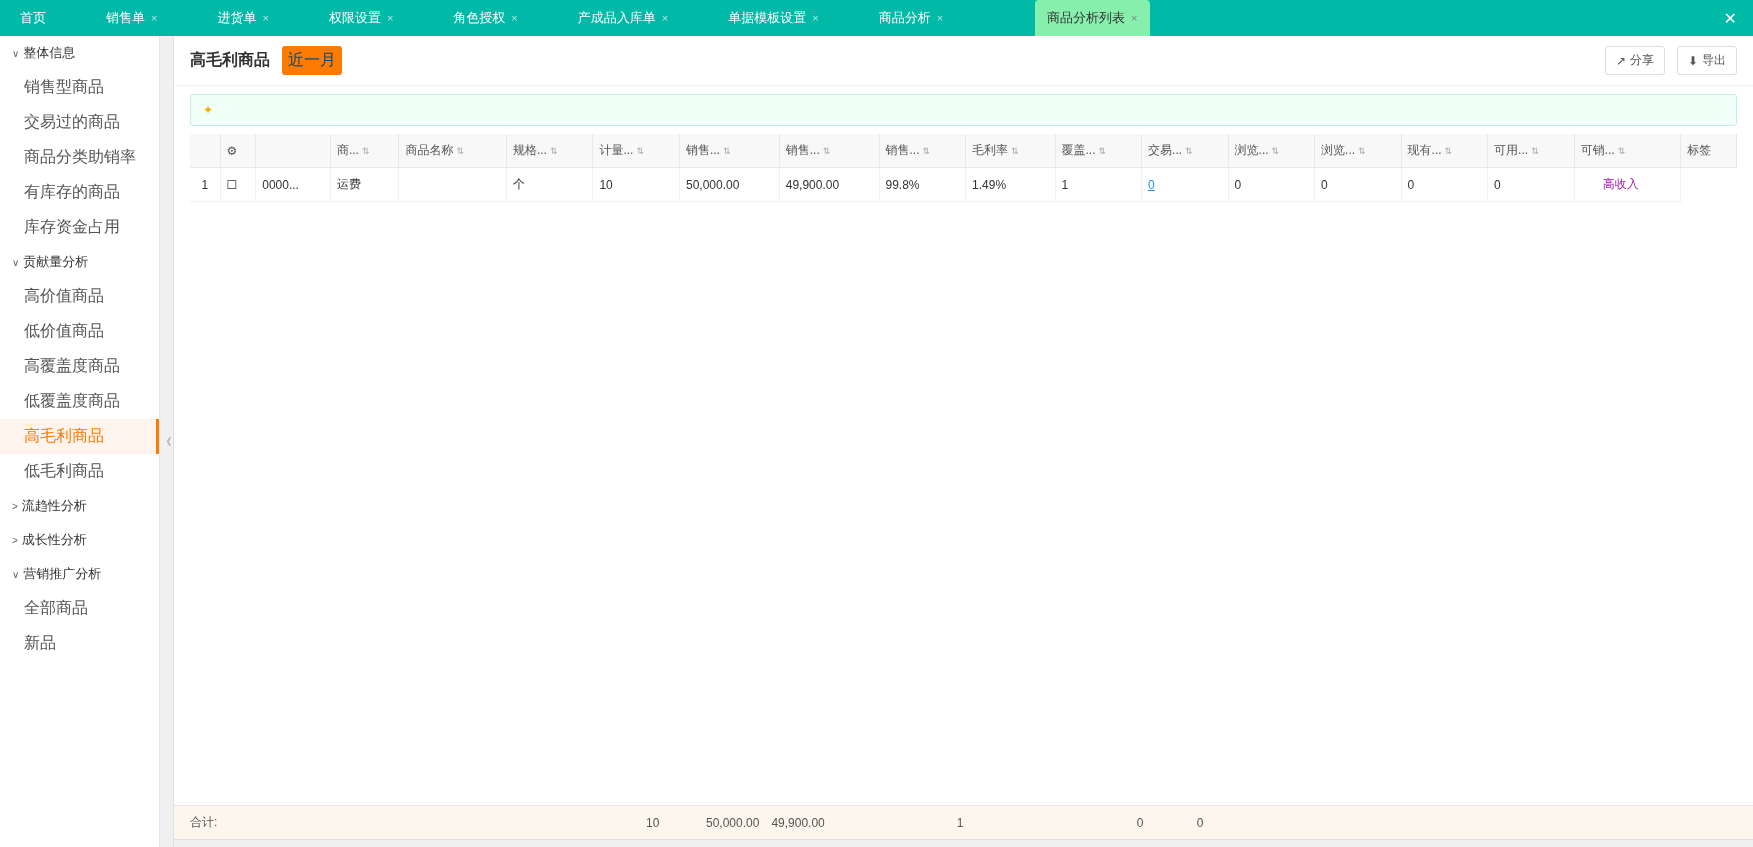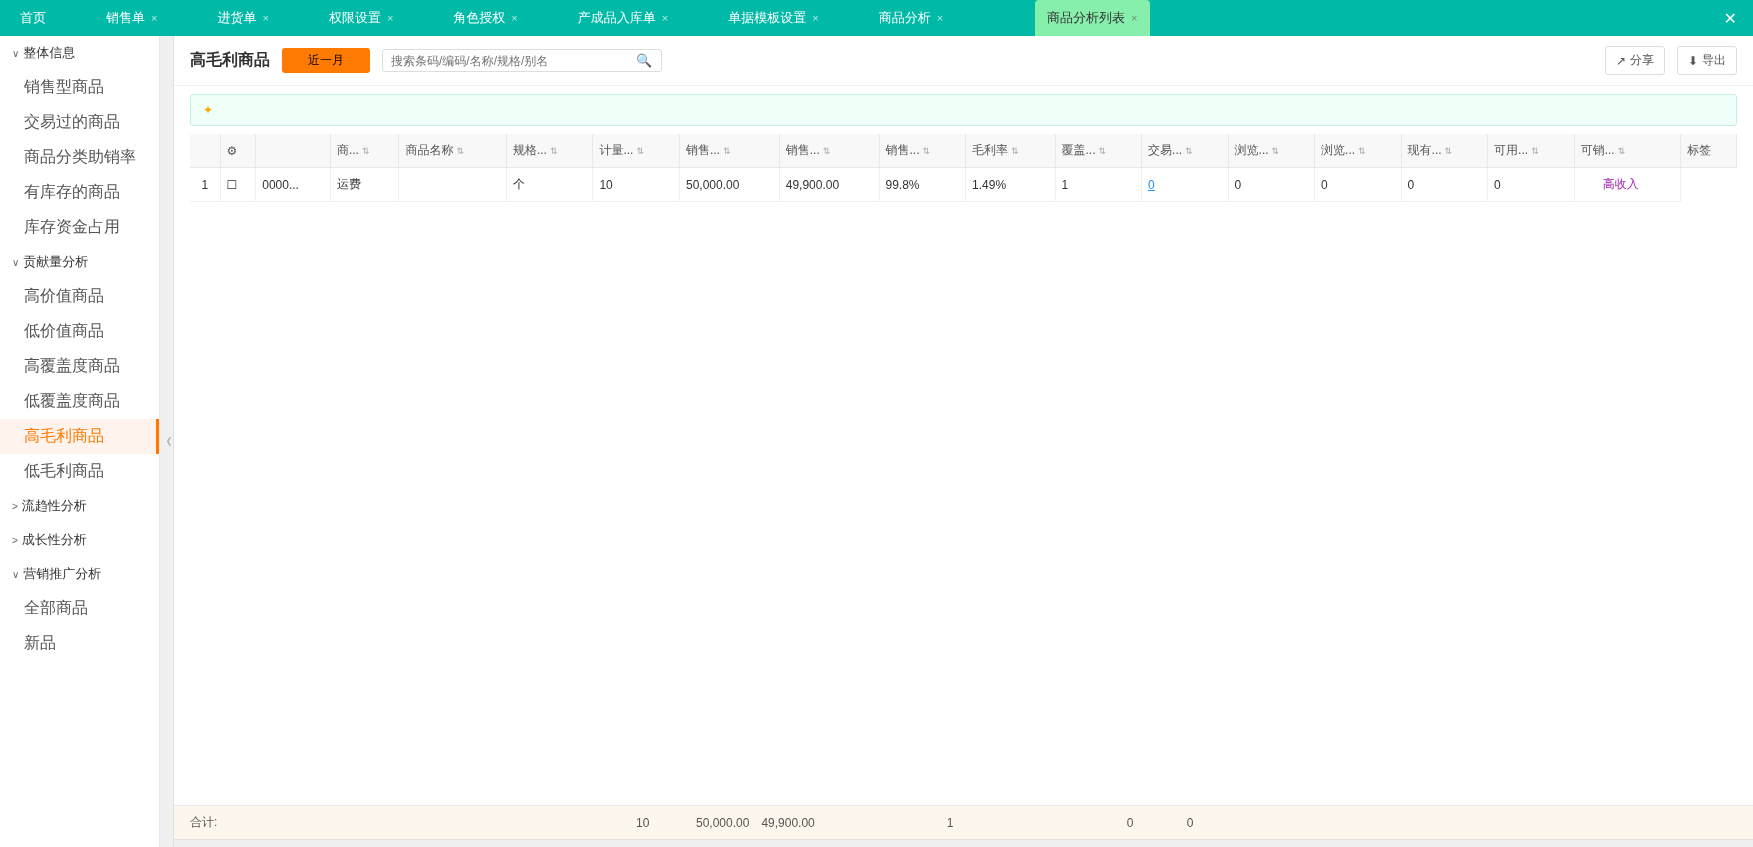--- a/index.html
+++ b/index.html
@@ -105,25 +105,25 @@
       border-bottom: 1px solid #f0f0f0;
       background: white;
     }
     .content-title {
       font-size: 16px;
       font-weight: bold;
       color: #333;
     }
     .btn-filter {
       background: #ff7a00;
-      color: #000000;
+      color: #0c4a6e;
       border: none;
       border-radius: 3px;
-      padding: 4px 26px;
-      font-size: 12px;
+      padding: 4px 6px;
+      font-size: 16px;
       cursor: pointer;
     }
     .search-input-wrap {
       display: flex;
       align-items: center;
       border: 1px solid #ddd;
       border-radius: 3px;
       padding: 3px 8px;
       background: white;
       flex: 1;
@@ -210,21 +210,21 @@
 
     
     .table-footer {
       padding: 8px 16px;
       background: #fdf6ec;
       border-top: 1px solid #e8e8e8;
       display: flex;
       align-items: center;
       font-size: 12px;
       color: #555;
-      gap: 0;
+      gap: 10px;
     }
     .footer-label { min-width: 80px; }
     .footer-cells {
       display: flex;
       flex: 1;
     }
     .footer-cell {
       padding: 0 6px;
       min-width: 60px;
     }
@@ -318,24 +318,20 @@
       <div class="collapse-btn-outer">
         <span>《</span>
       </div>
     </div>
 
     <div class="content-area">
 
       <div class="content-header">
         <span class="content-title">高毛利商品</span>
         <button class="btn-filter">近一月</button>
-        <div class="search-input-wrap">
-          <input type="text" placeholder="搜索条码/编码/名称/规格/别名" style="">
-          <span class="search-icon">🔍</span>
-        </div>
         <div class="header-spacer"></div>
         <button class="btn-share">
           <span>↗</span>
           <span>分享</span>
         </button>
         <button class="btn-export">
           <span>⬇</span>
           <span>导出</span>
         </button>
       </div>

